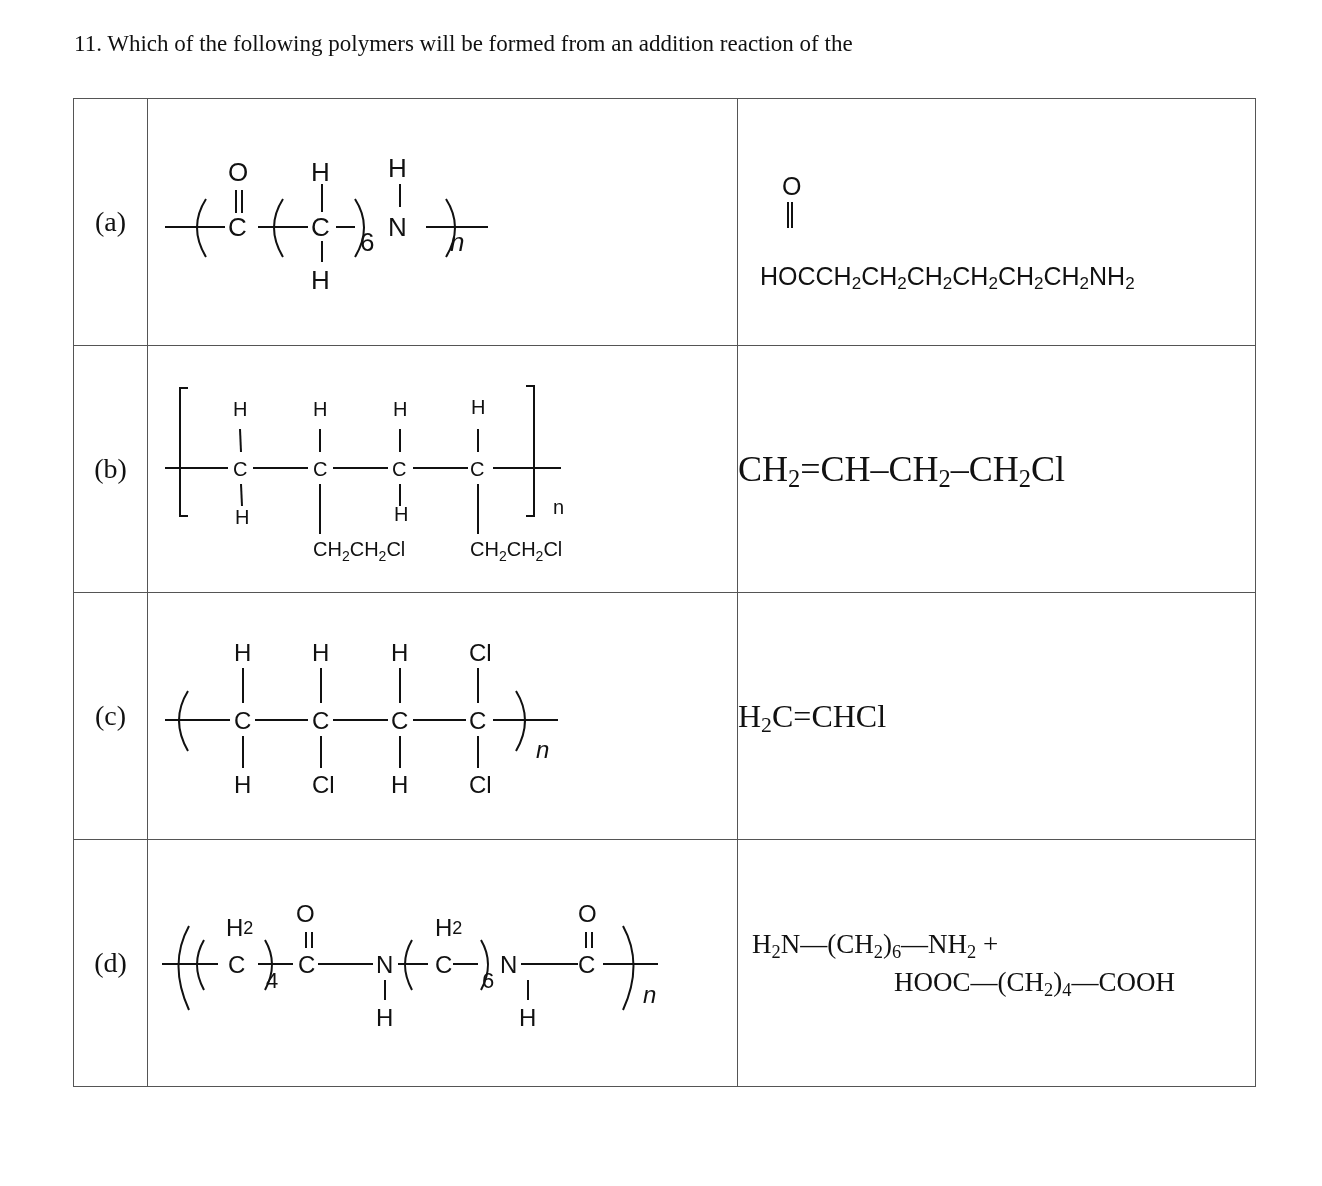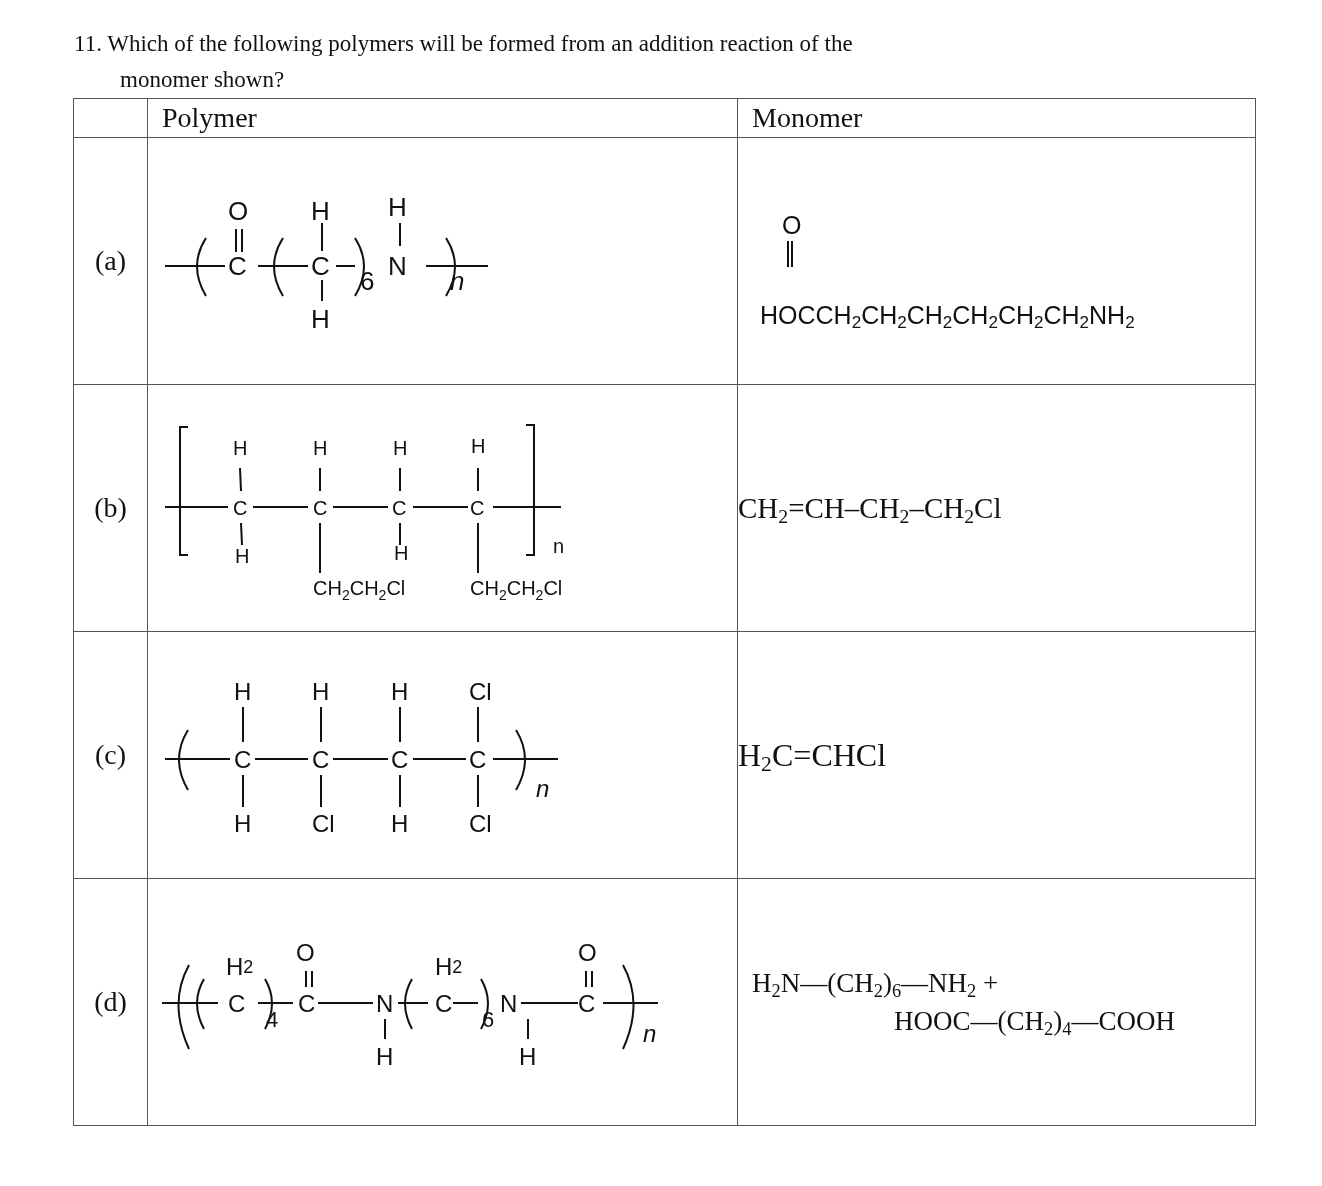--- a/index.html
+++ b/index.html
@@ -20,30 +20,24 @@
   .struct svg { position:absolute; left:0; top:0; }
   .sans { font-family:"Liberation Sans", sans-serif; }
   sub { font-size:0.68em; vertical-align:-0.25em; line-height:0; }
 </style>
 </head>
 <body>
 
 <div class="q">
   <span>11.</span>
   <span>Which of the following polymers will be formed from an addition reaction of the</span>
-  <span class="l2">monomer shown?</span>
 </div>
 
 <table class="t">
   <tbody>
-      <tr class="hdr">
-    <td class="c0"></td>
-    <td class="c1"><span class="txt">Polymer</span></td>
-    <td class="c2"><span class="txt">Monomer</span></td>
-  </tr>
 
   <tr class="row">
     <td class="c0 lbl">(a)</td>
     <td class="c1">
       <div class="struct">
         <svg width="589" height="246" class="sans" font-family="Liberation Sans, sans-serif" font-size="26" stroke="#111" stroke-width="2" fill="none">
           <line x1="17" y1="128" x2="77" y2="128"></line>
           <path d="M58 100 Q40 128 58 158"></path>
           <line x1="110" y1="128" x2="135" y2="128"></line>
           <path d="M135 100 Q117 128 135 158"></path>
@@ -113,21 +107,21 @@
             <text x="323" y="68">H</text>
             <text x="322" y="130">C</text>
             <text x="405" y="168">n</text>
             <text x="165" y="210">CH<tspan font-size="14" dy="5">2</tspan><tspan dy="-5">CH</tspan><tspan font-size="14" dy="5">2</tspan><tspan dy="-5">Cl</tspan></text>
             <text x="322" y="210">CH<tspan font-size="14" dy="5">2</tspan><tspan dy="-5">CH</tspan><tspan font-size="14" dy="5">2</tspan><tspan dy="-5">Cl</tspan></text>
           </g>
         </svg>
       </div>
     </td>
     <td class="c2 mono">
-      <span style="font-size:29px;">CH<sub>2</sub>=CH–CH<sub>2</sub>–CH<sub>2</sub>Cl</span>
+      <span style="font-size:36px;">CH<sub>2</sub>=CH–CH<sub>2</sub>–CH<sub>2</sub>Cl</span>
       
     </td>
   </tr>
 
   <tr class="row">
     <td class="c0 lbl">(c)</td>
     <td class="c1">
       <div class="struct">
         <svg width="589" height="246" font-family="Liberation Sans, sans-serif" font-size="24" stroke="#111" stroke-width="2" fill="none">
           <line x1="17" y1="127" x2="82" y2="127"></line>

